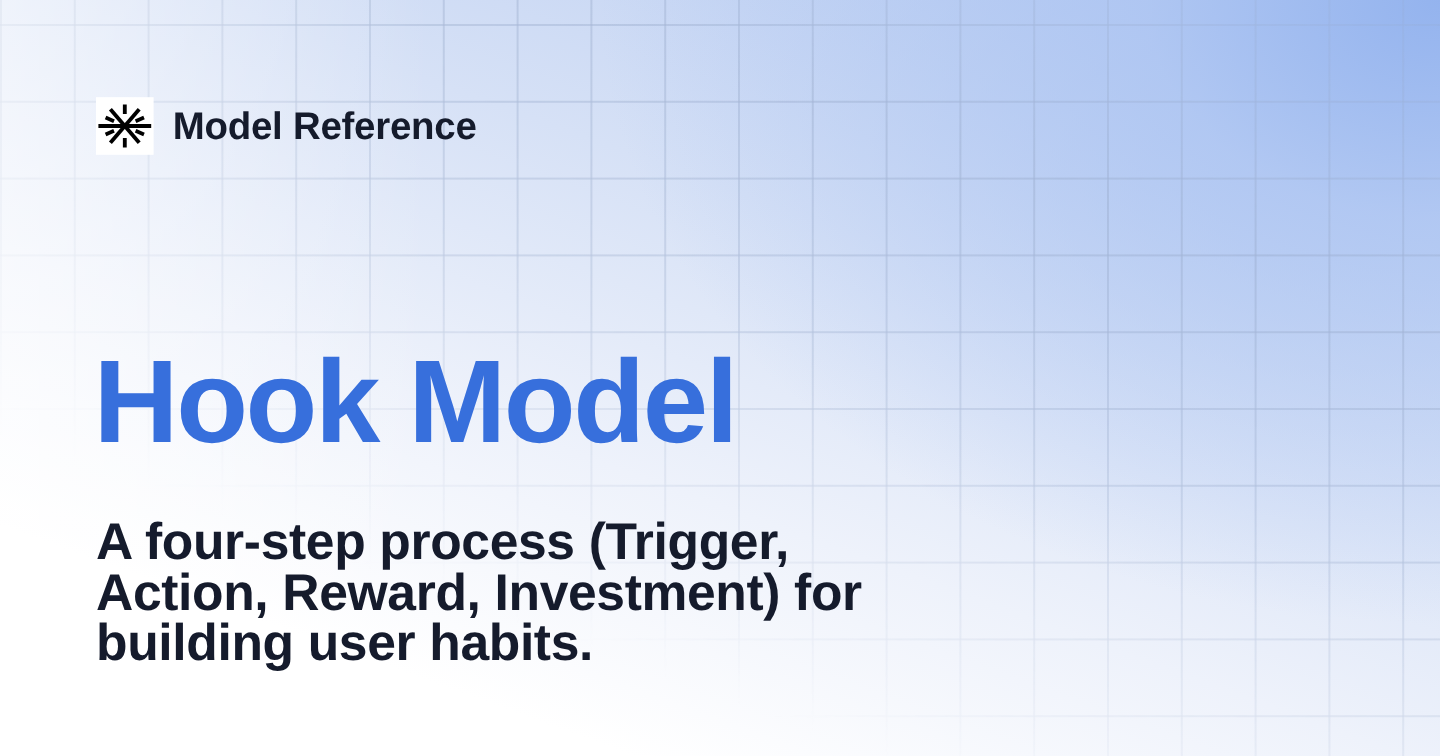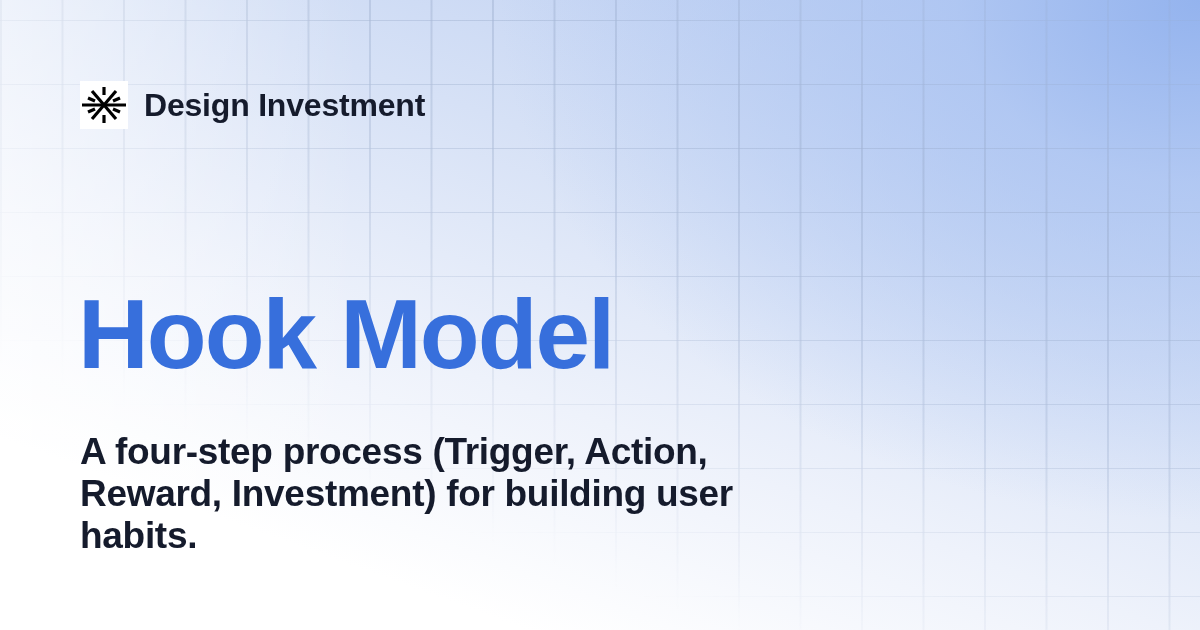--- a/index.html
+++ b/index.html
@@ -39,21 +39,21 @@
     .brand-name {
       font-size: 32px; font-weight: 700; color: #151b2c; letter-spacing: -0.2px;
     }
     .title {
       position: absolute; left: 78px; top: 285px;
       font-size: 98px; font-weight: 700; letter-spacing: -2px;
       line-height: 1; margin: 0;
     }
     .subtitle {
       position: absolute; left: 80px; top: 431px; width: 690px;
-      font-size: 37px; font-weight: 700; line-height: 42px;
+      font-size: 43px; font-weight: 700; line-height: 42px;
       margin: 0; letter-spacing: -0.3px;
     }
   </style>
 </head>
 <body>
 
 <div class="bg"></div>
 <div class="grid"></div>
 <div class="fade-left"></div>
 
@@ -66,17 +66,17 @@
         <line x1="36" y1="10" x2="12" y2="38"></line>
         <line x1="24" y1="6" x2="24" y2="14"></line>
         <line x1="24" y1="34" x2="24" y2="42"></line>
         <line x1="8" y1="17" x2="15" y2="20"></line>
         <line x1="33" y1="28" x2="40" y2="31"></line>
         <line x1="40" y1="17" x2="33" y2="20"></line>
         <line x1="15" y1="28" x2="8" y2="31"></line>
       </g>
     </svg>
   </div>
-  <span class="brand-name" style="color: rgb(21, 27, 44);">Design Investment</span>
+  <span class="brand-name" style="color: rgb(21, 27, 44);">Model Reference</span>
 </div>
 
 <h1 class="title" style="color: rgb(55, 111, 220);">Hook Model</h1>
 <p class="subtitle" style="color: rgb(21, 27, 44);">A four-step process (Trigger, Action, Reward, Investment) for building user habits.</p>
 
 </body></html>

